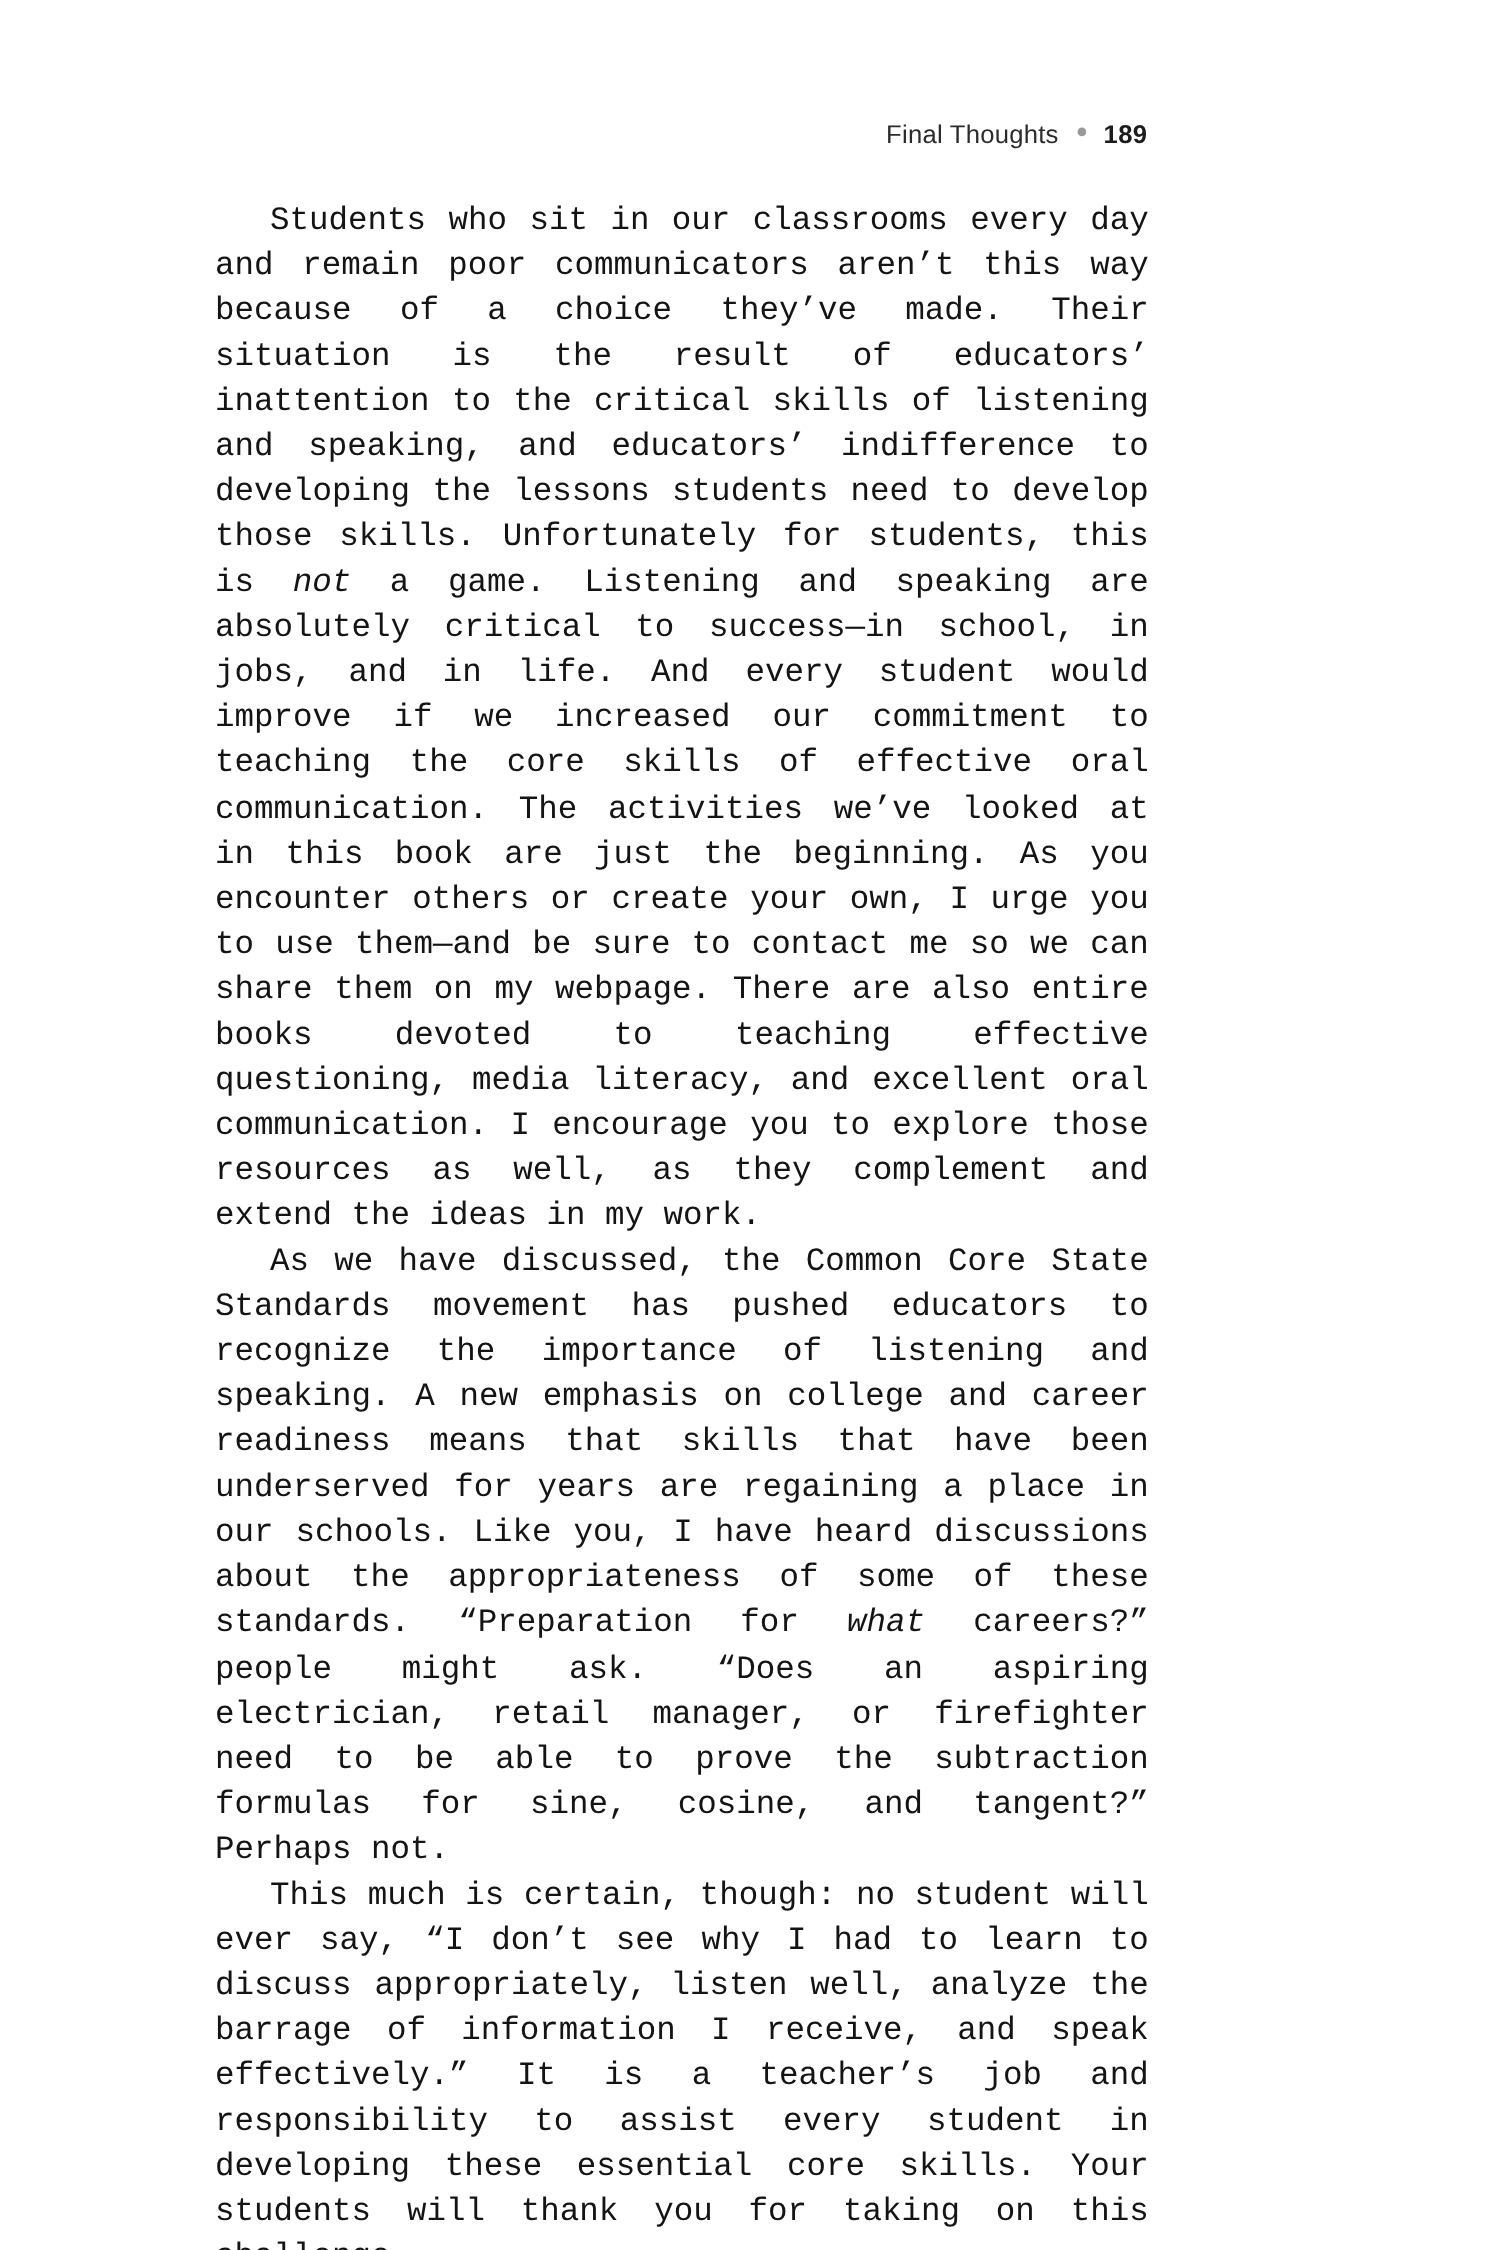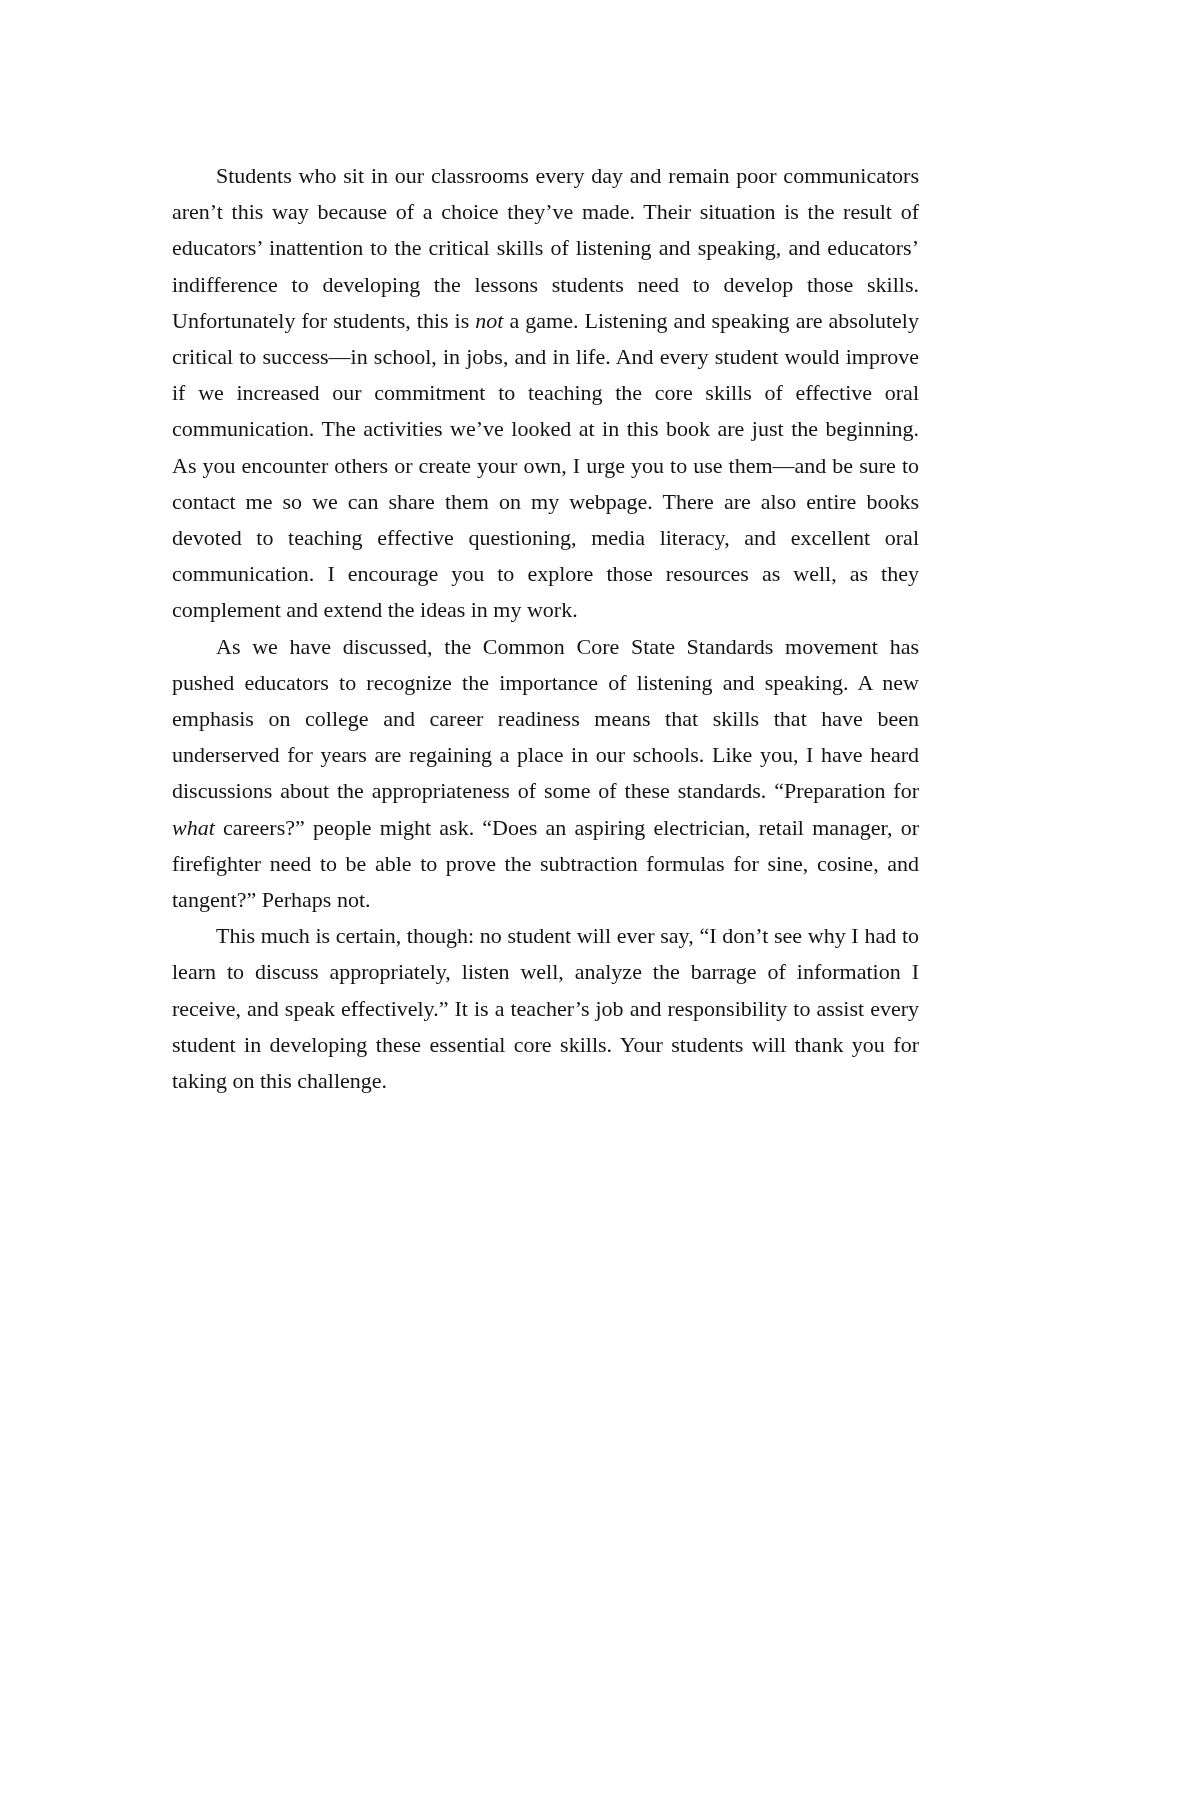--- a/index.html
+++ b/index.html
@@ -51,40 +51,45 @@
   }
 
   .body-text {
     position: absolute;
     top: 158px;
     left: 172px;
     width: 747px;
   }
   .body-text p {
     margin: 0;
-    font-family: Liberation Serif, serif;
-    font-size: 22px;
+    font-family: Liberation Mono, monospace;
+    font-size: 26px;
     line-height: 36.2px;
     color: #141414;
     text-align: justify;
     text-justify: inter-word;
     text-indent: 44px;
     hyphens: manual;
     -webkit-hyphens: manual;
   }
   .body-text p em {
     font-style: italic;
   }
   
 </style>
 </head>
 <body>
 
 <div class="page">
 
+  <div class="running-head">
+    <span class="chapter-title">Final Thoughts</span>
+    <span class="sep-dot"></span>
+    <span class="folio">189</span>
+  </div>
 
   <div class="body-text" id="body-text">
       <p>Students who sit in our classrooms every day and remain poor communicators aren’t this way because of a choice they’ve made. Their situation is the result of educators’ inattention to the critical skills of listening and speaking, and educators’ indifference to developing the lessons students need to develop those skills. Unfortunately for students, this is <em>not</em> a game. Listening and speaking are absolutely critical to success—in school, in jobs, and in life. And every student would improve if we increased our commitment to teaching the core skills of effective oral communication. The activities we’ve looked at in this book are just the beginning. As you encounter others or create your own, I urge you to use them—and be sure to contact me so we can share them on my webpage. There are also entire books devoted to teaching effective questioning, media literacy, and excellent oral communication. I encourage you to explore those resources as well, as they complement and extend the ideas in my work.</p>
       <p>As we have discussed, the Common Core State Standards movement has pushed educators to recognize the importance of listening and speaking. A new emphasis on college and career readiness means that skills that have been underserved for years are regaining a place in our schools. Like you, I have heard discussions about the appropriateness of some of these standards. “Preparation for <em>what</em> careers?” people might ask. “Does an aspiring electrician, retail manager, or firefighter need to be able to prove the subtraction formulas for sine, cosine, and tangent?” Perhaps not.</p>
       <p>This much is certain, though: no student will ever say, “I don’t see why I had to learn to discuss appropriately, listen well, analyze the barrage of information I receive, and speak effectively.” It is a teacher’s job and responsibility to assist every student in developing these essential core skills. Your students will thank you for taking on this challenge.</p>
     </div>
 
 </div>
 
 </body></html>

